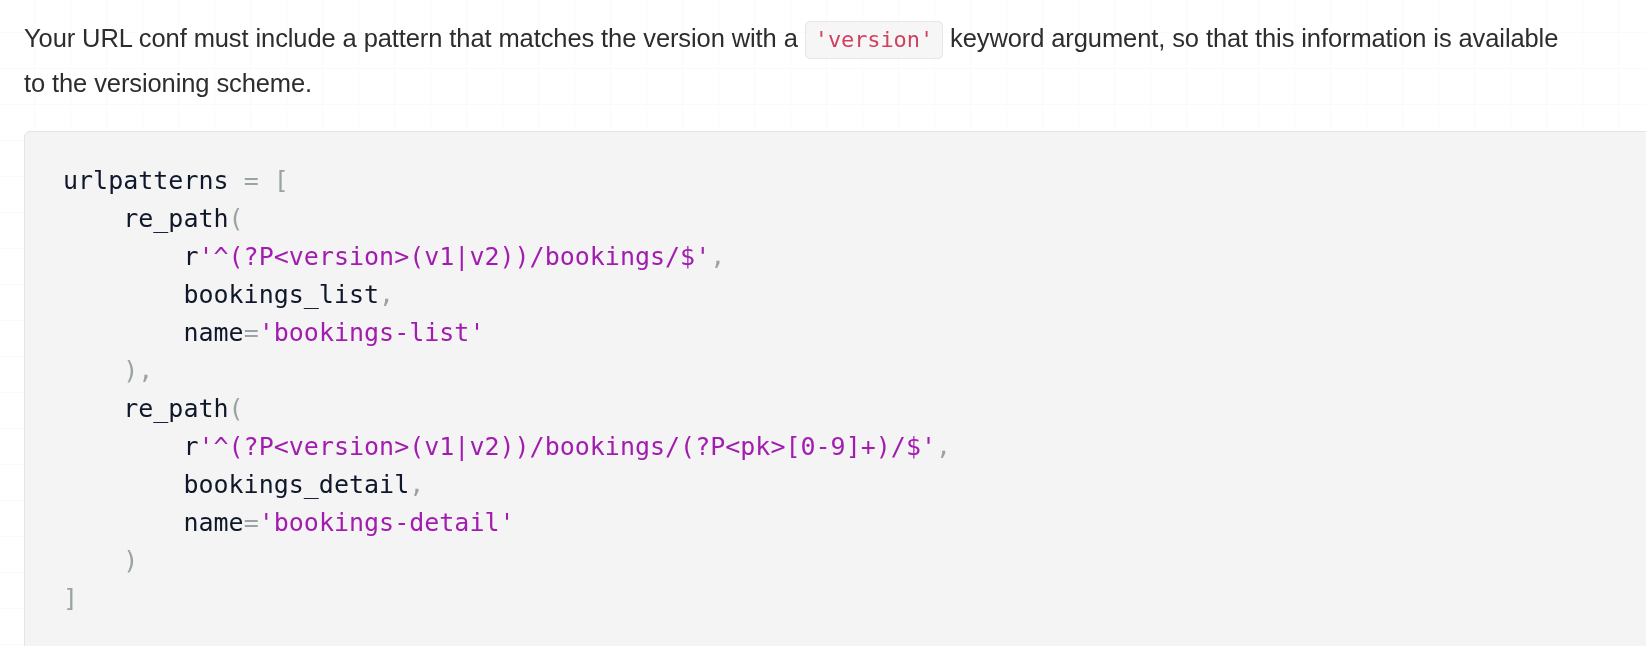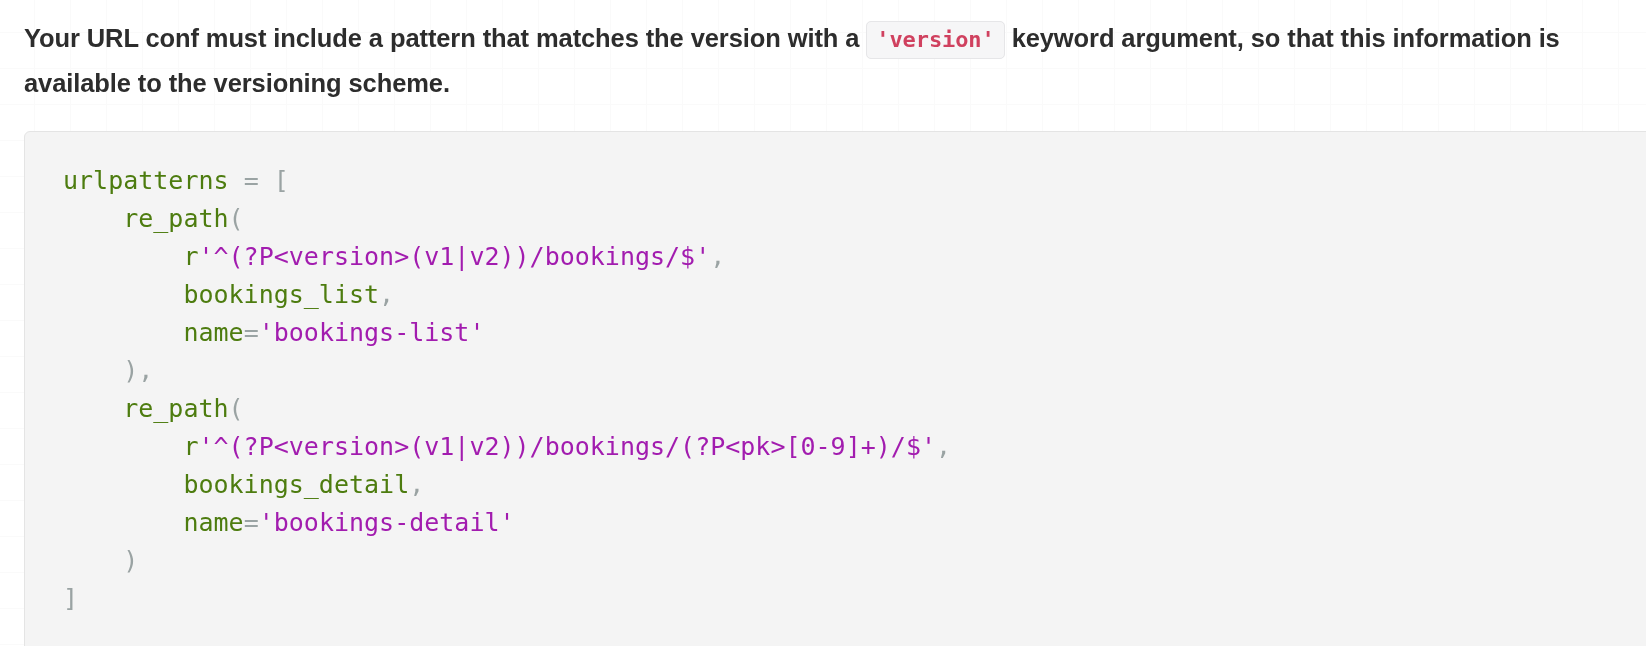--- a/index.html
+++ b/index.html
@@ -33,21 +33,20 @@
     padding: 0;
   }
   .prose {
     margin: 0;
     padding: 16px 24px 0 24px;
     font-size: 25.5px;
     line-height: 45px;
     color: #2d2d2d;
     letter-spacing: -0.1px;
     max-width: 1560px;
-    font-weight: bold;
   }
   code.inline {
     font-family: "DejaVu Sans Mono", "Liberation Mono", monospace;
     font-size: 22px;
     color: #d0415f;
     background: #f6f6f7;
     border: 1px solid #e6e6e8;
     border-radius: 5px;
     padding: 5px 9px 6px 9px;
     white-space: nowrap;
@@ -66,21 +65,21 @@
   }
   pre.code {
     margin: 0;
     font-family: "DejaVu Sans Mono", "Liberation Mono", monospace;
     font-size: 25px;
     line-height: 38px;
     color: #3c4043;
     white-space: pre;
     tab-size: 4;
   }
-  .tok-name   { color: #4d7c0f; }
+  .tok-name   { color: #0f172a; }
   .tok-punct  { color: #9aa3a3; }
   .tok-str    { color: #a21caf; }
 </style>
 </head>
 <body>
 
 <div class="grid-bg"></div>
 
 <div class="page">
 

